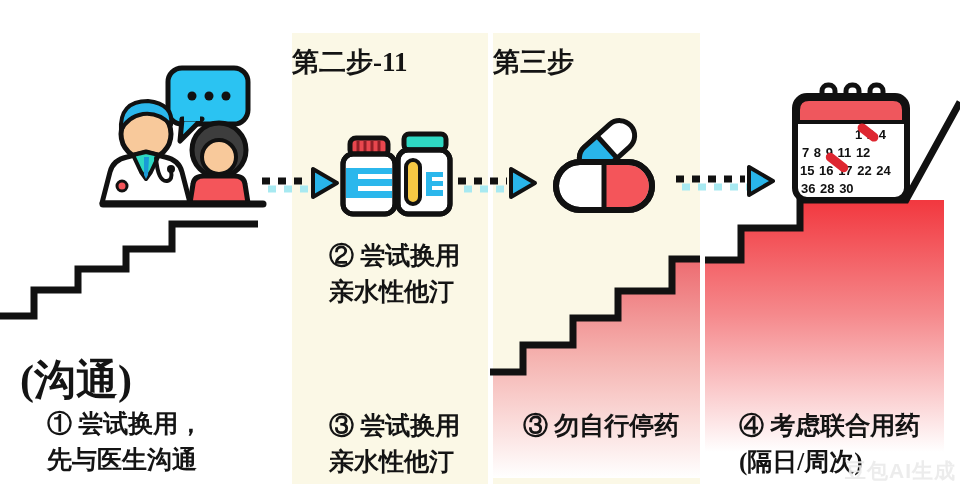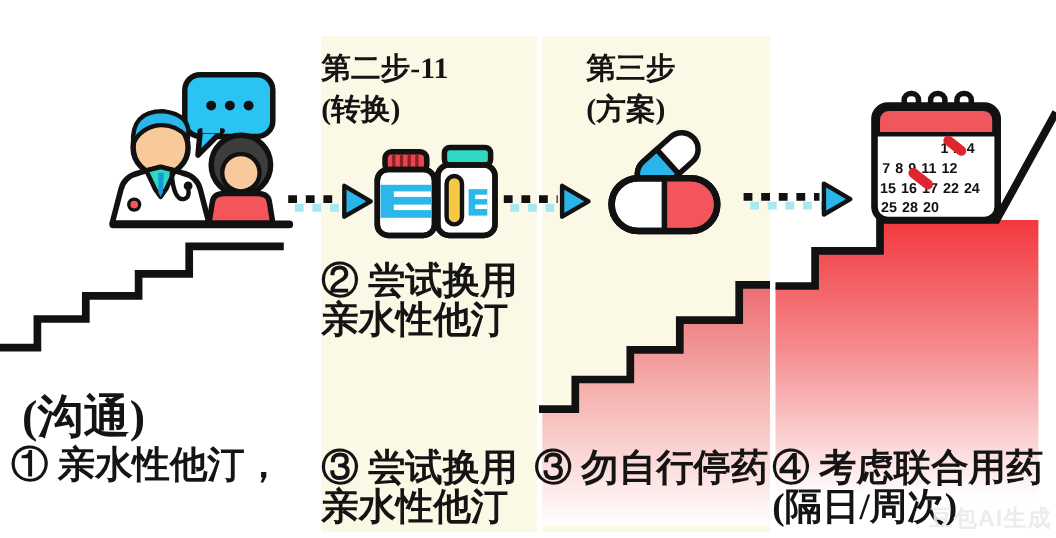--- a/index.html
+++ b/index.html
@@ -6,21 +6,21 @@
   .stage{
     position:relative;width:960px;height:489px;overflow:hidden;background:#ffffff;
     font-family:"Liberation Sans","DejaVu Sans",sans-serif;color:#111;
   }
   .abs{position:absolute;}
   .band{position:absolute;top:33px;height:451px;background:#FBF8E6;}
   .band1{left:292px;width:196px;}
   .band2{left:493px;width:207px;}
   .txt{position:absolute;text-align:left;font-weight:700;color:#141414;font-family:Liberation Serif, serif;}
   .title{font-size:27px;line-height:37px;}
-  .body-text{font-size:34px;line-height:36px;}
+  .body-text{font-size:25px;line-height:36px;padding-left:37px;}
   .stage-label{font-size:42px;line-height:40px;font-weight:800;}
   .cal-rows{position:absolute;left:800px;top:126px;width:102px;height:74px;
     font-size:13px;font-weight:700;line-height:18px;color:#111;word-spacing:1px;}
   .cal-row{white-space:nowrap;}
   .r1{text-align:right;padding-right:16px;}
   .r2{text-align:left;padding-left:2px;}
   .r3{text-align:left;padding-left:0px;}
   .r4{text-align:left;padding-left:1px;}
   .slash{position:absolute;background:#DE2630;border-radius:5px;height:9px;}
   .slash1{left:856px;top:128px;width:24px;transform:rotate(38deg);}
@@ -150,49 +150,48 @@
       <rect x="870" y="85" width="13" height="22" rx="6" fill="#ffffff" stroke="#111" stroke-width="5"></rect>
       <rect x="795" y="96" width="112" height="104" rx="12" fill="#ffffff" stroke="#111" stroke-width="6"></rect>
       <path d="M 798 122 V 110 Q 798 99 809 99 H 893 Q 904 99 904 110 V 122 Z" fill="#EF575D" stroke="#111" stroke-width="4"></path>
     </g>
   </svg>
 
   <div class="cal-rows">
     <div class="cal-row r1">1 2 4</div>
     <div class="cal-row r2">7 8 9 11 12</div>
     <div class="cal-row r3">15 16 17 22 24</div>
-    <div class="cal-row r4">25 28 20</div>
+    <div class="cal-row r4">36 28 30</div>
   </div>
   <div class="slash slash1"></div>
   <div class="slash slash2"></div>
 
   <div class="txt title" style="left:292px;top:44px;width:196px;">
     <div>第二步-11</div>
-    <div>(转换)</div>
   </div>
   <div class="txt body-text" style="left:292px;top:238px;width:196px;">
     <div>② 尝试换用</div>
     <div>亲水性他汀</div>
   </div>
   <div class="txt body-text" style="left:292px;top:408px;width:236px;">
     <div>③ 尝试换用</div>
     <div>亲水性他汀</div>
   </div>
 
-  <div class="txt title" style="left:493px;top:44px;width:207px;padding-left:40px;">
+  <div class="txt title" style="left:493px;top:44px;width:207px;">
     <div>第三步</div>
-    <div>(方案)</div>
   </div>
   <div class="txt body-text" style="left:486px;top:408px;width:220px;">
     <div>③ 勿自行停药</div>
   </div>
 
   <div class="txt stage-label" style="left:20px;top:360px;width:265px;">(沟通)</div>
   <div class="txt body-text" style="left:10px;top:406px;width:285px;">
-    <div>① 亲水性他汀，</div>
+    <div>① 尝试换用，</div>
+    <div>先与医生沟通</div>
   </div>
 
   <div class="txt body-text" style="left:702px;top:408px;width:258px;">
     <div>④ 考虑联合用药</div>
     <div>(隔日/周次)</div>
   </div>
 
   <div class="watermark">豆包AI生成</div>
 
 </div>

